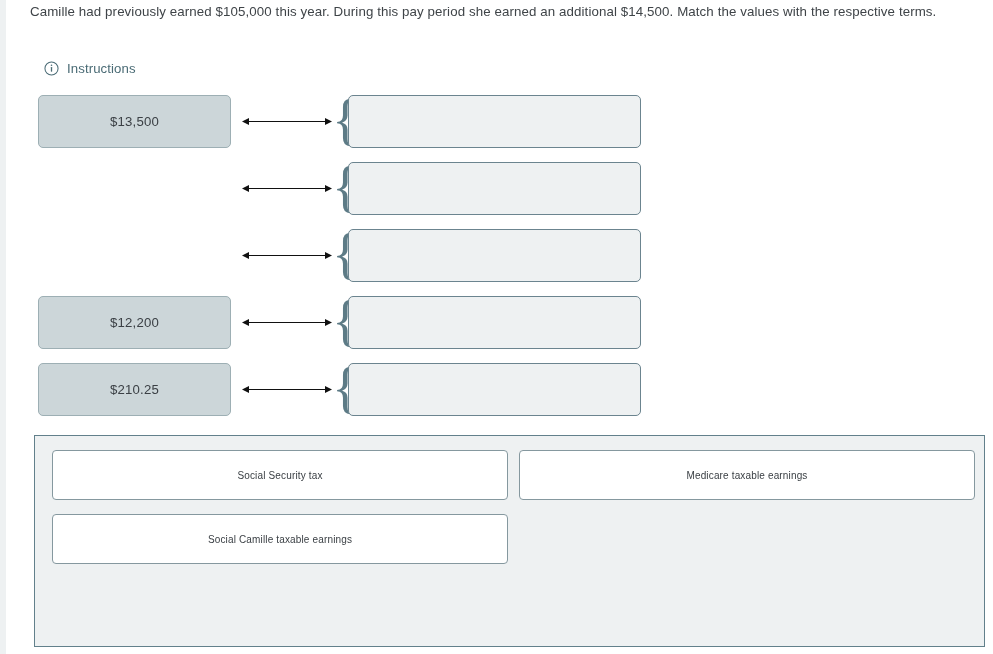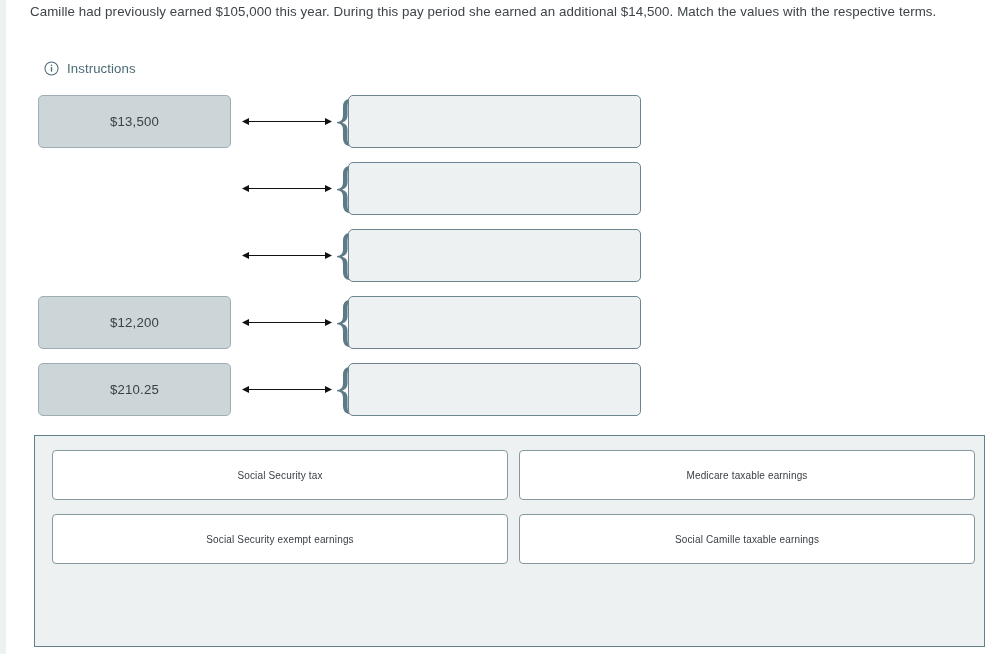--- a/index.html
+++ b/index.html
@@ -251,18 +251,17 @@
       <div class="brace">{</div>
       <div class="drop-zone"></div>
     </div>
 
   </div>
 
   <div class="answer-bank">
     <div class="bank-grid">
       <div class="bank-card">Social Security tax</div>
       <div class="bank-card">Medicare taxable earnings</div>
-      <div class="bank-card">Social Security exempt earnings</div>
       <div class="bank-card">Social Camille taxable earnings</div>
     </div>
   </div>
 
 </div>
 
 </body></html>

